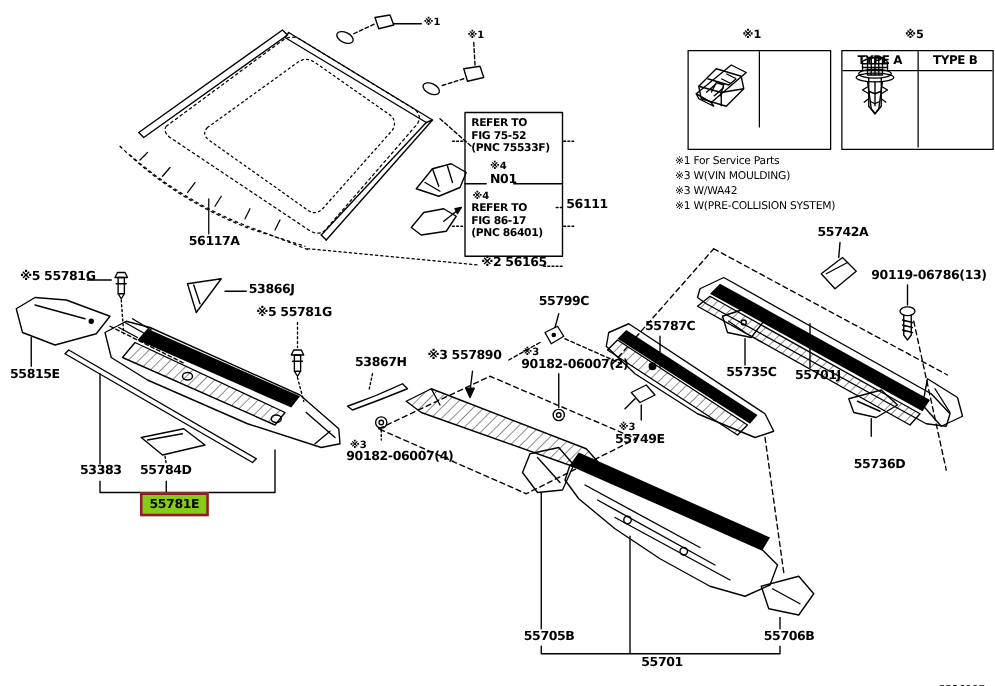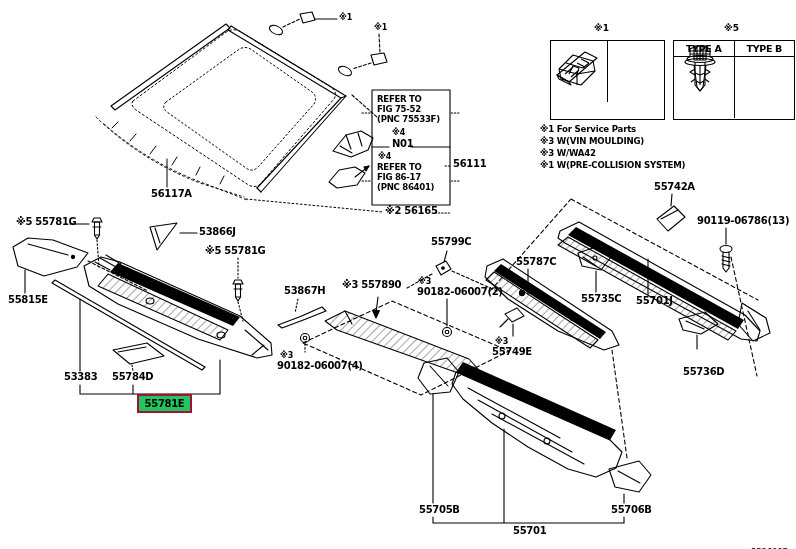--- a/index.html
+++ b/index.html
@@ -5,32 +5,32 @@
   html,body{margin:0;padding:0;background:#fff}
   #stage{position:relative;width:796px;height:549px;background:#fff;overflow:hidden;
          font-family:"DejaVu Sans","Liberation Sans",sans-serif;color:#000}
   svg{position:absolute;left:0;top:0}
   .lbl{position:absolute;font-weight:bold;font-size:10px;line-height:1.05;
        letter-spacing:-0.3px;white-space:nowrap;color:#000}
   .sm{font-size:8px;letter-spacing:0}
   .ref-mark{position:absolute;font-weight:bold;font-size:9px;white-space:nowrap}
   .boxtxt{position:absolute;font-weight:bold;font-size:8.6px;line-height:1.18;
           letter-spacing:-0.3px;white-space:nowrap}
-  .hlbox{position:absolute;left:137px;top:394px;width:51px;height:15px;
-         border:2.6px solid #A01238;background:#22c55e;display:flex;align-items:center;
+  .hlbox{position:absolute;left:112px;top:394px;width:51px;height:15px;
+         border:2.6px solid #A01238;background:#84cc16;display:flex;align-items:center;
          justify-content:center;font-weight:bold;font-size:10px;letter-spacing:-0.3px}
   .ctable{position:absolute;border:1.4px solid #000;background:#fff}
   .ctable .hd{display:flex;border-bottom:1.4px solid #000;height:15px}
   .ctable .hd div{flex:1;display:flex;align-items:center;justify-content:center;
        font-weight:bold;font-size:9.5px;letter-spacing:-0.3px}
   .ctable .hd div + div{border-left:1.4px solid #000}
   .ctable .bd{display:flex;height:61px}
   .ctable .bd div{flex:1;display:flex;align-items:center;justify-content:center}
   .ctable .bd div + div{border-left:1.4px solid #000}
-  .note{position:absolute;font-weight:bold;font-size:8.6px;letter-spacing:-0.2px;white-space:nowrap}
+  .note{position:absolute;font-weight:normal;font-size:8.6px;letter-spacing:-0.2px;white-space:nowrap}
   .footnote{position:absolute;left:17px;top:503px;display:flex;gap:5px;
             font-size:7.6px;line-height:1.18;color:#000}
   .footnote .fn-text{width:322px}
   .code{position:absolute;left:751px;top:547px;font-size:8.6px;font-weight:normal;letter-spacing:-0.2px}
 </style>
 </head>
 <body>
 
 <div id="stage">
 

